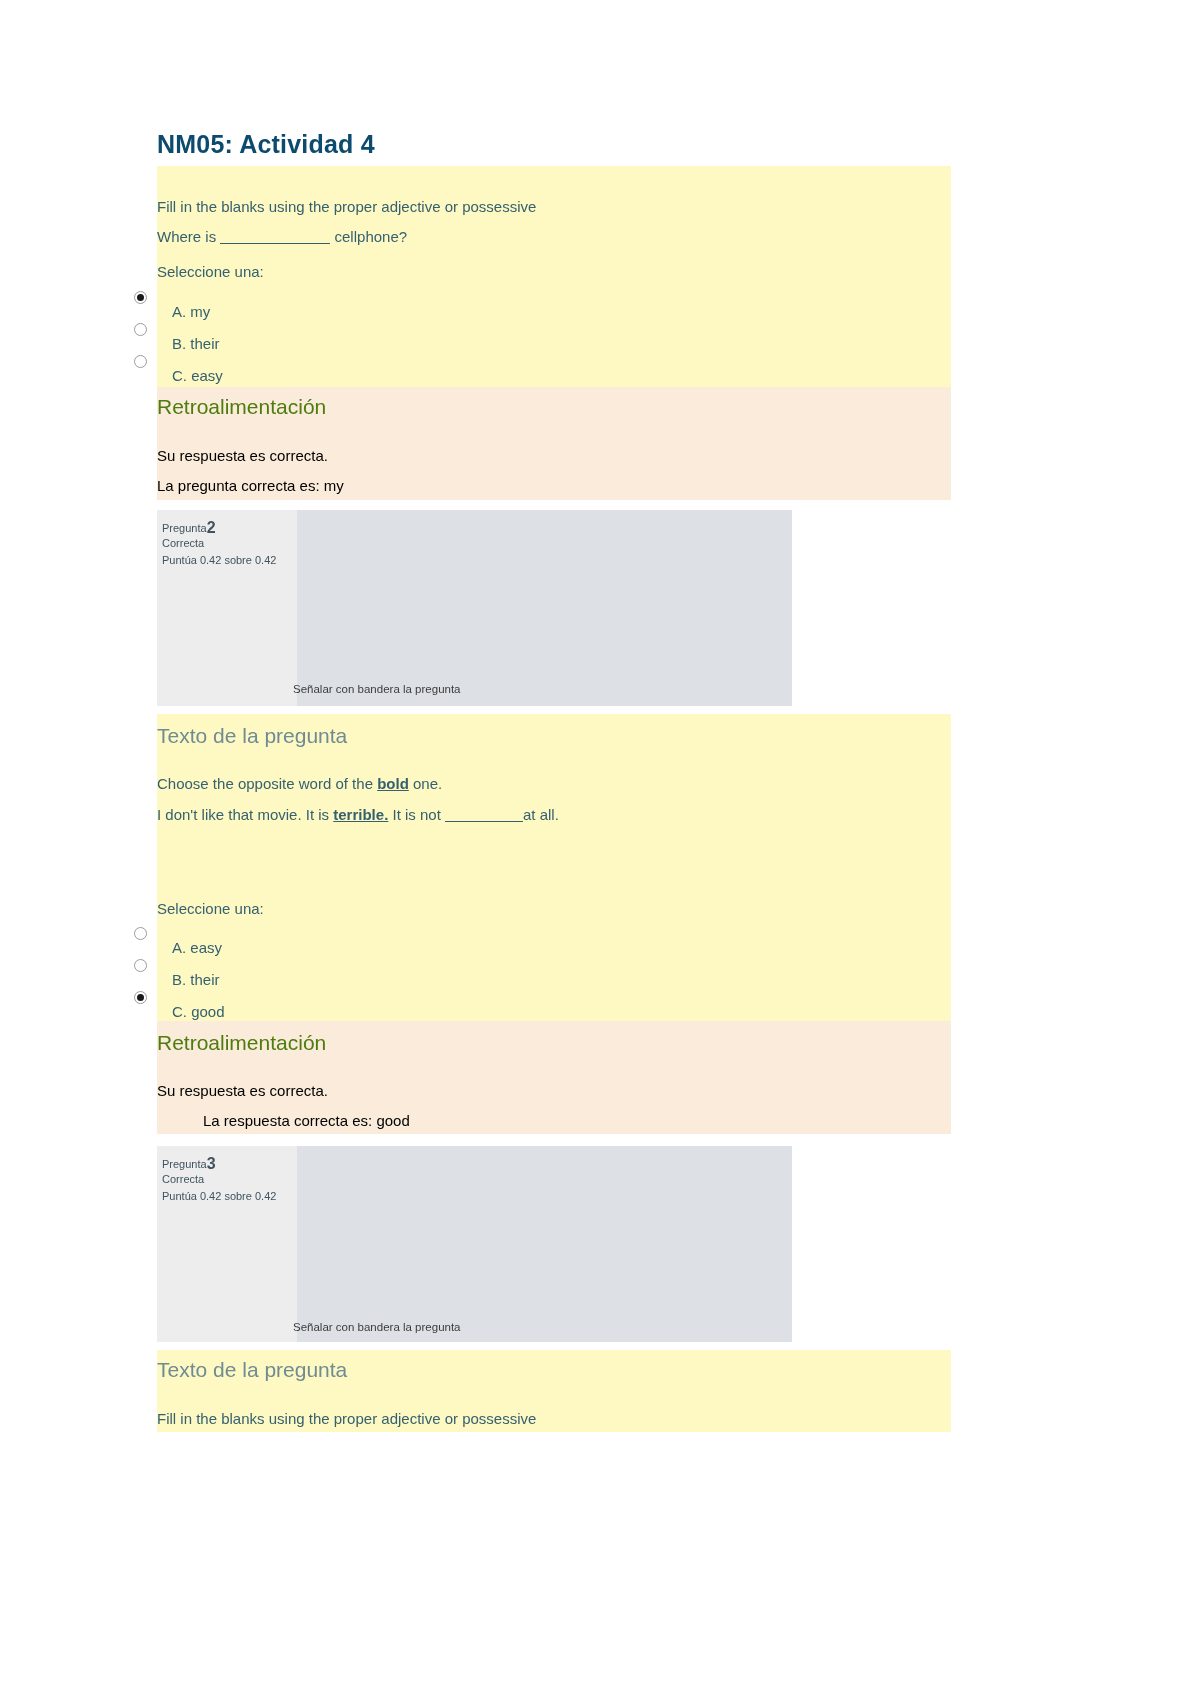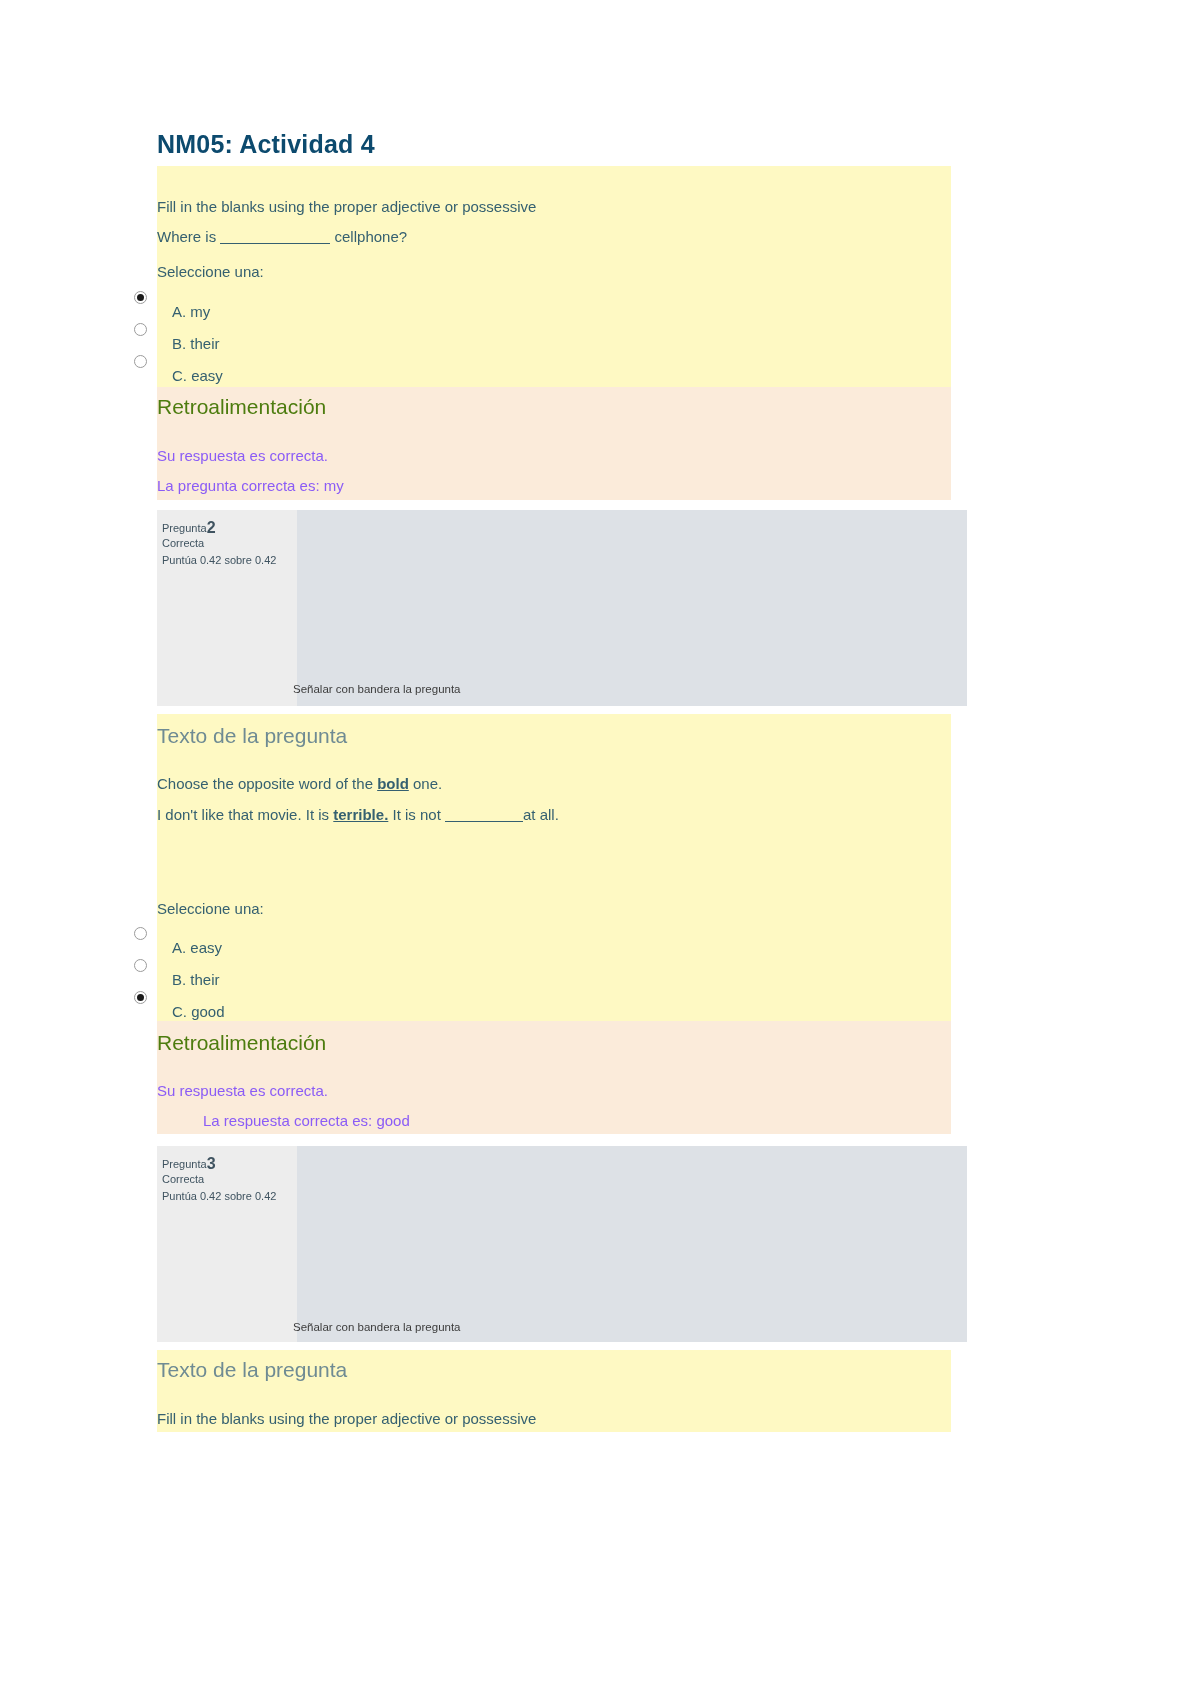--- a/index.html
+++ b/index.html
@@ -42,21 +42,21 @@
   }
   .feedback-block {
     position: absolute;
     left: 157px;
     width: 794px;
     background: #fbebda;
   }
   .info-block {
     position: absolute;
     left: 157px;
-    width: 810px;
+    width: 635px;
     background: #dde1e6;
   }
   .info-left {
     position: absolute;
     left: 0;
     top: 0;
     width: 140px;
     height: 100%;
     background: #ededed;
   }
@@ -78,21 +78,21 @@
   .body-text {
     position: absolute;
     font-size: 15px;
     color: #356070;
     white-space: nowrap;
     line-height: 20px;
   }
   .fb-text {
     position: absolute;
     font-size: 15px;
-    color: #8b5cf6;
+    color: #000000;
     white-space: nowrap;
   }
   .body-text b { font-weight: bold; text-decoration: underline; }
 
   .select-label {
     position: absolute;
     font-size: 15px;
     color: #356070;
     white-space: nowrap;
   }

